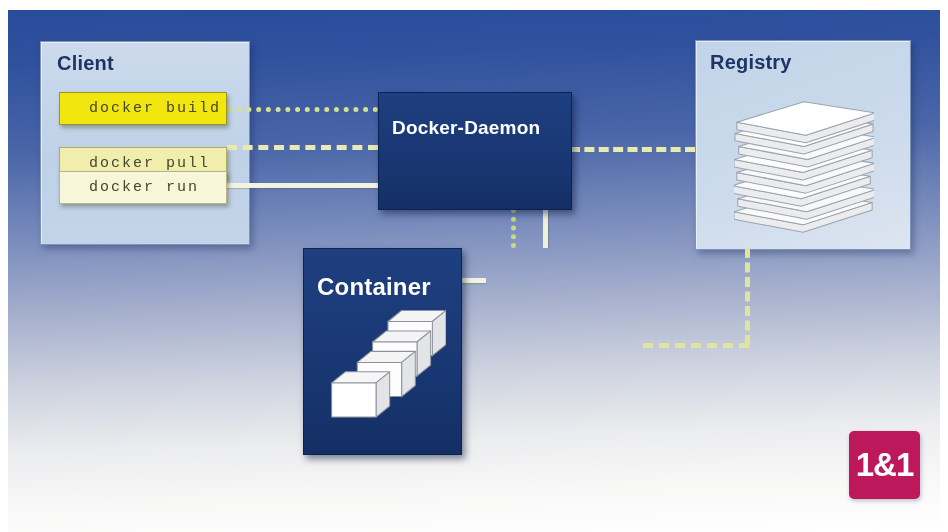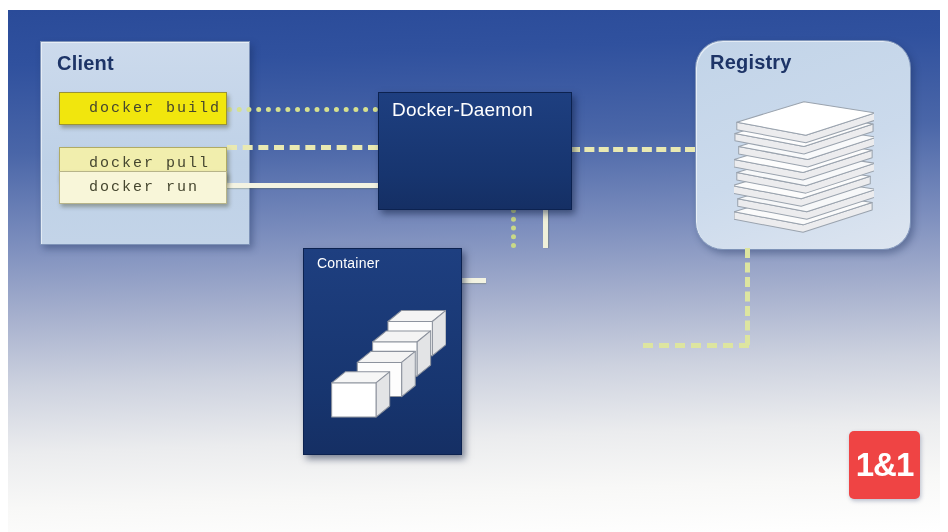--- a/index.html
+++ b/index.html
@@ -23,36 +23,36 @@
   .panel .panel-title{
     font-weight:bold;font-size:20px;color:#1d3467;letter-spacing:0.2px;
   }
   #client-box{left:40px;top:41px;width:208px;height:202px;z-index:1;
     background:linear-gradient(180deg,#ccdaec 0%,#bed1e7 60%,#c3d4e8 100%);}
   #client-box .panel-title{position:absolute;left:16px;top:10px;}
   #host-box{left:265px;top:43px;width:416px;height:449px;z-index:1;
     background:linear-gradient(180deg,#b2cee8 0%,#9fc4e2 45%,#accbe6 100%);}
   #host-box .panel-title{position:absolute;left:18px;top:10px;}
   #registry-box{left:695px;top:40px;width:214px;height:208px;z-index:1;
-    background:linear-gradient(160deg,#c2d4e8 0%,#cbdaec 55%,#dde5f0 100%);border-radius:28px;}
+    background:linear-gradient(160deg,#c2d4e8 0%,#cbdaec 55%,#dde5f0 100%);}
   #registry-box .panel-title{position:absolute;left:14px;top:10px;}
 
   
   .navy-box{
     position:absolute;z-index:3;background:linear-gradient(180deg,#1e3f80 0%,#17356f 70%,#152f64 100%);
     border:1px solid #0c2250;
     box-shadow:3px 4px 7px rgba(8,22,55,0.5);
   }
   .navy-box .navy-title{
-    position:absolute;left:13px;top:6px;color:#ffffff;font-weight:normal;font-size:19px;letter-spacing:0.2px;text-align:right;
+    position:absolute;left:13px;top:24px;color:#ffffff;font-weight:bold;font-size:19px;letter-spacing:0.2px;text-align:right;
   }
   #daemon-box{left:378px;top:92px;width:192px;height:116px;}
   #container-box{left:303px;top:248px;width:157px;height:205px;}
   #images-box{left:486px;top:248px;width:157px;height:205px;}
-  #container-box .navy-title,#images-box .navy-title{font-size:14px;}
+  #container-box .navy-title,#images-box .navy-title{font-size:24px;}
 
   
   .cmd{
     position:absolute;z-index:4;left:59px;height:33px;width:168px;
     box-sizing:border-box;border:1px solid #9a9336;
     box-shadow:2px 3px 4px rgba(50,50,15,0.35);
     font-family:"Liberation Mono","DejaVu Sans Mono",monospace;
     font-size:15px;color:#45462f;letter-spacing:2px;
     display:flex;align-items:center;padding-left:29px;
   }
@@ -81,21 +81,21 @@
   
   .box-icon{position:absolute;}
   #container-icon{left:14px;top:48px;width:128px;height:148px;}
   #images-icon{left:10px;top:88px;width:138px;height:100px;}
   #registry-icon{left:38px;top:56px;width:140px;height:140px;}
   .box-icon svg{width:100%;height:100%;}
 
   
   #logo{
     position:absolute;left:849px;top:431px;width:71px;height:68px;z-index:5;
-    background:#ef4444;border-radius:5px;
+    background:#be185d;border-radius:5px;
     display:flex;align-items:center;justify-content:center;
     box-shadow:1px 2px 4px rgba(30,50,100,0.3);
   }
   #logo span{
     color:#ffffff;font-weight:bold;font-size:33px;letter-spacing:-1px;
     font-family:"Liberation Sans",sans-serif;
   }
 </style>
 </head>
 <body>

